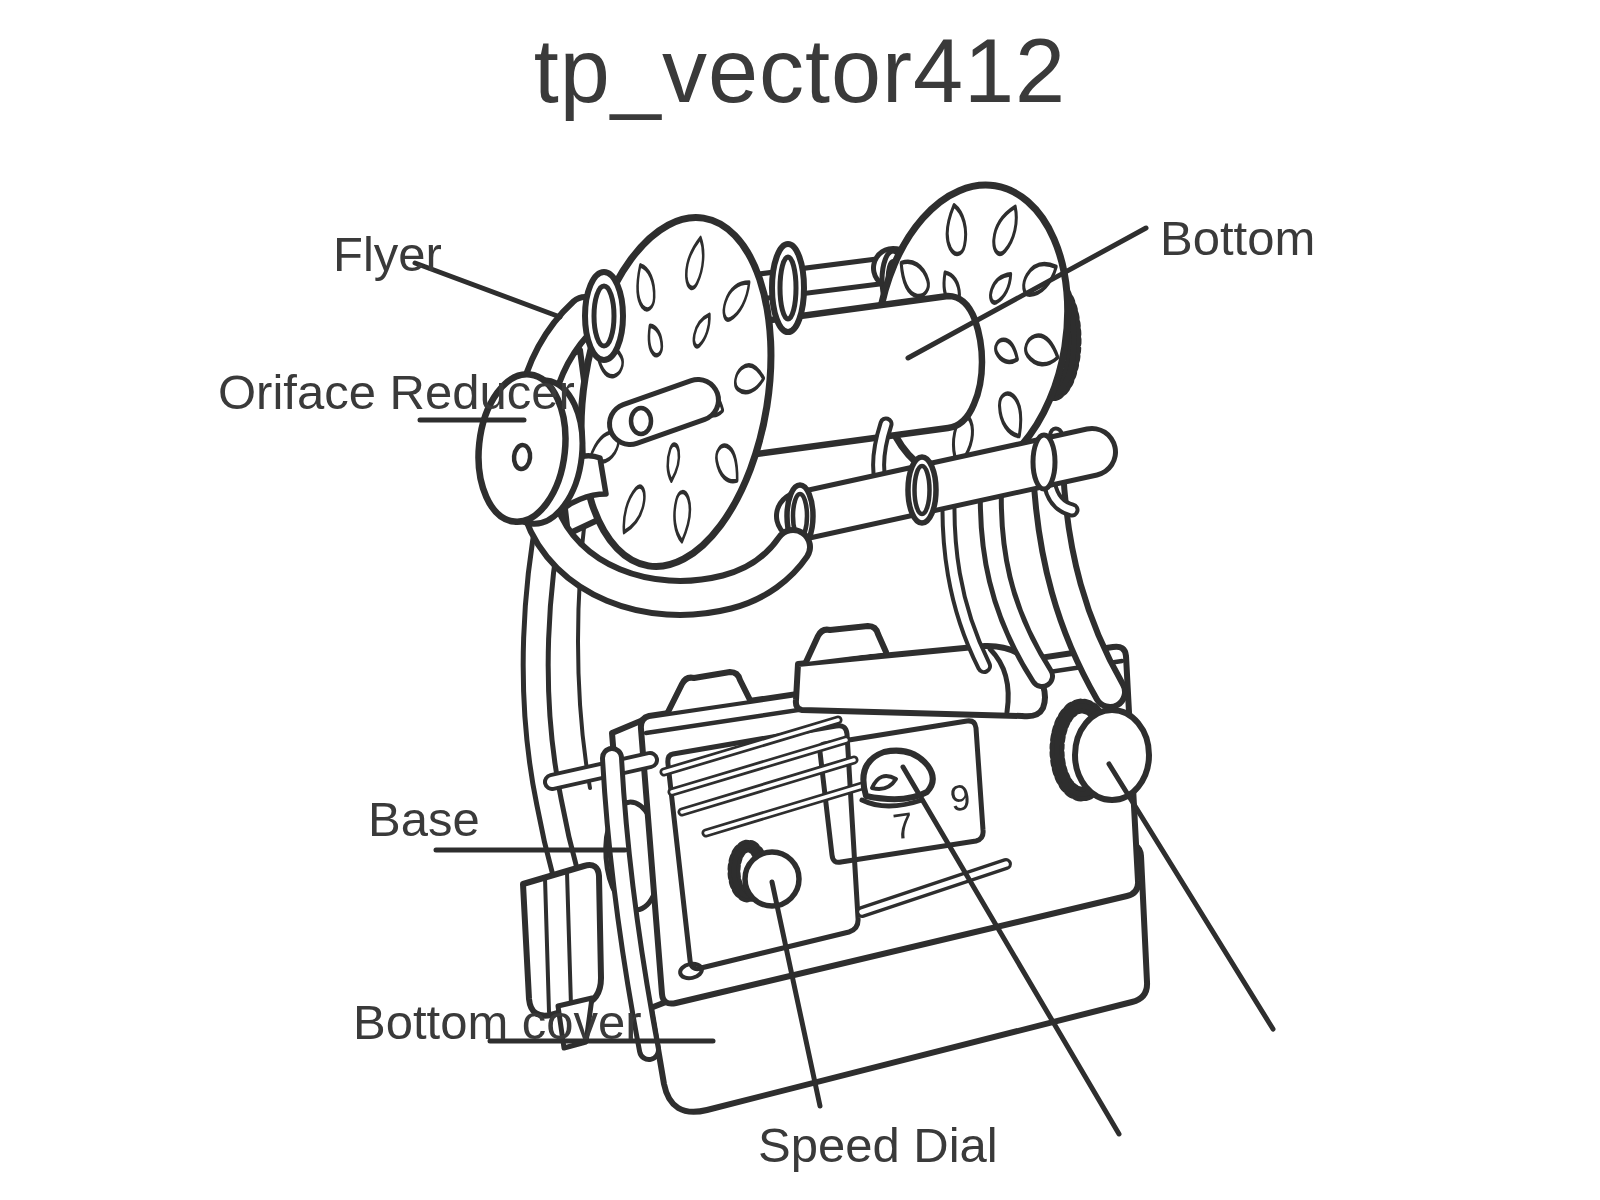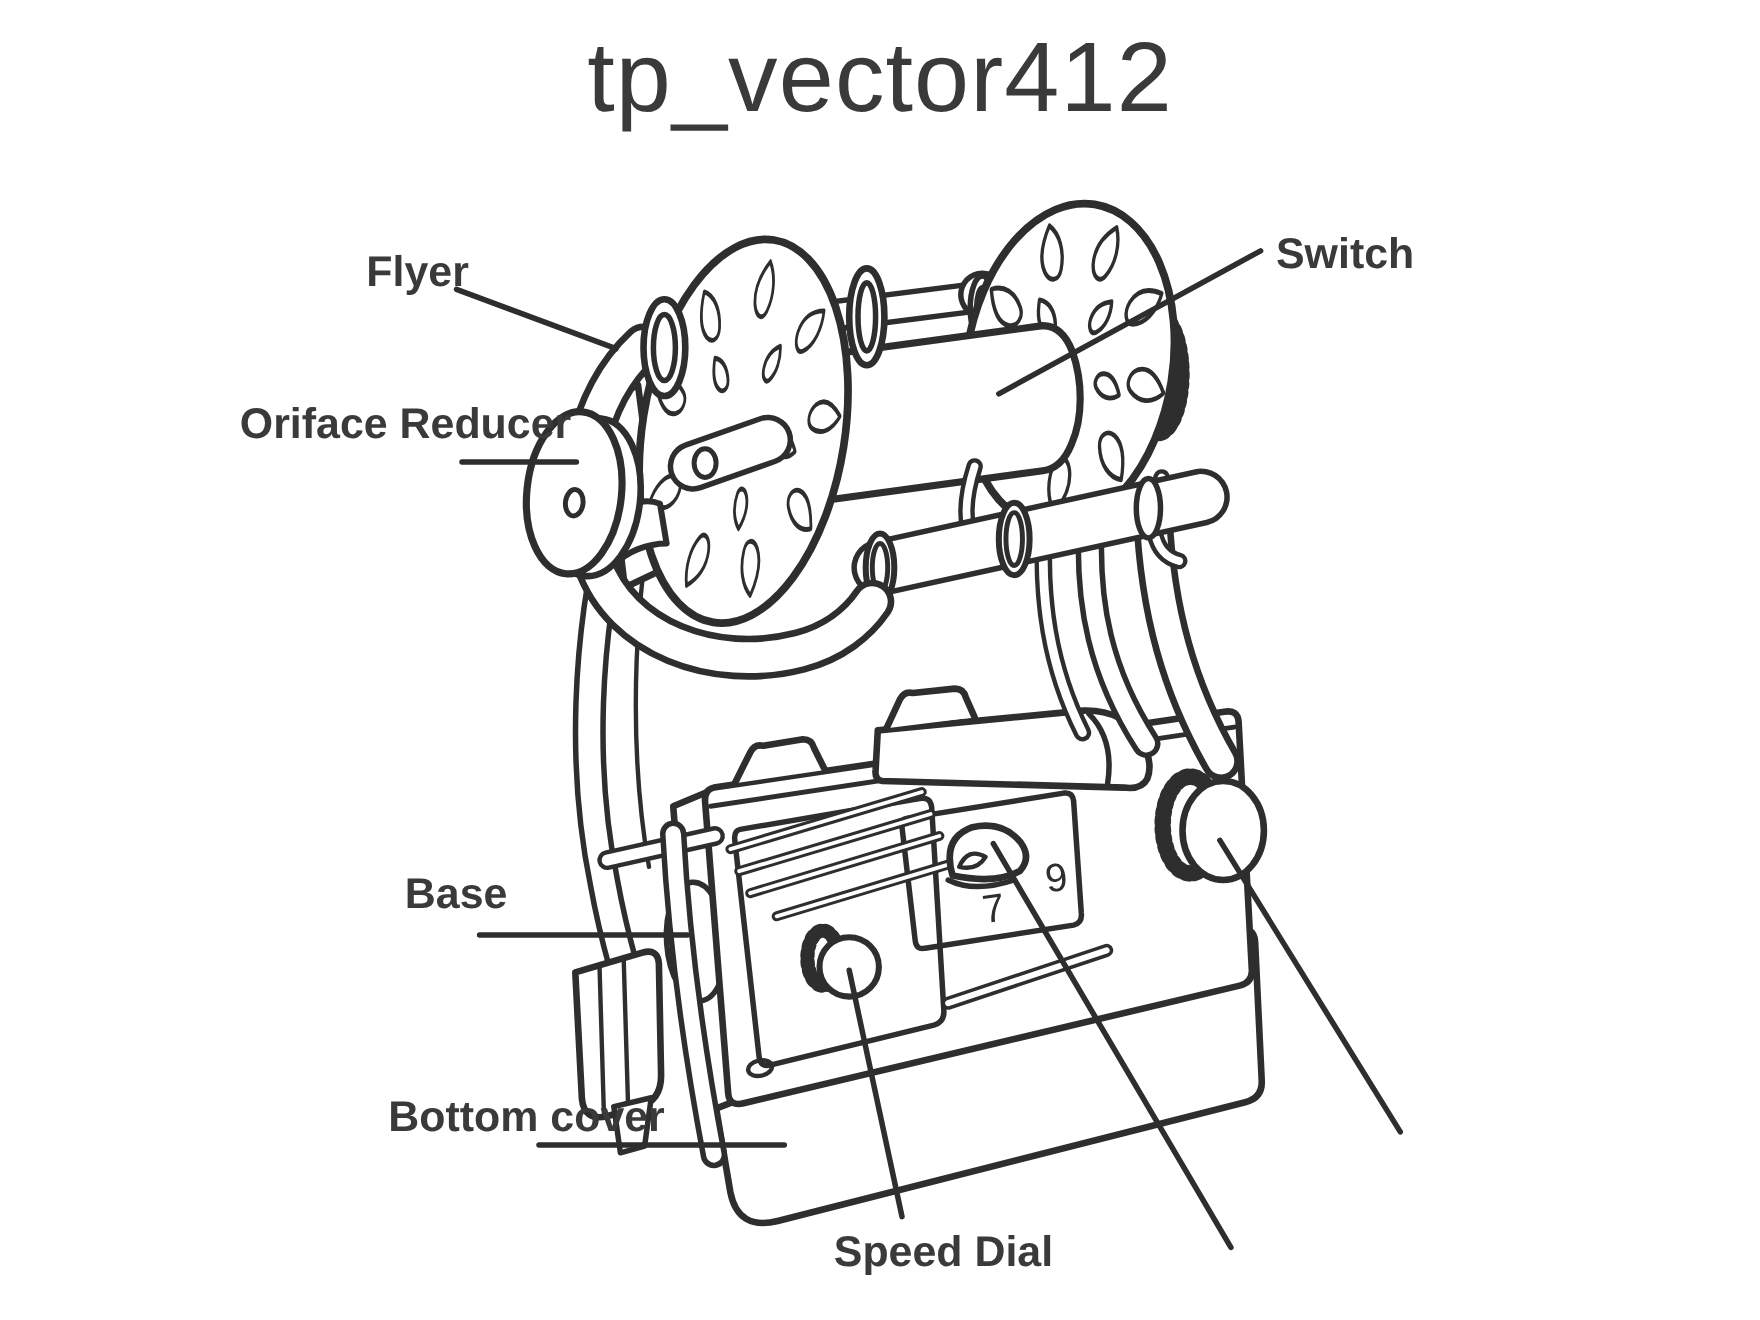--- a/index.html
+++ b/index.html
@@ -6,22 +6,22 @@
   html,body { margin:0; padding:0; background:#fff; }
   .stage {
     position:relative; width:1600px; height:1200px; background:var(--bg);
     font-family:"Liberation Sans", sans-serif; overflow:hidden;
   }
   .title {
     position:absolute; top:20px; left:0; width:100%; text-align:center;
     font-size:90px; font-weight:400; color:var(--text); letter-spacing:1px;
   }
   .lbl {
-    position:absolute; font-size:39px; color:var(--text); white-space:nowrap;
-    font-weight:700;
+    position:absolute; font-size:49px; color:var(--text); white-space:nowrap;
+    font-weight:400;
   }
   svg.art { position:absolute; left:0; top:0; }
   svg.art { stroke:var(--line); fill:none; stroke-linecap:round; stroke-linejoin:round; }
   svg .w  { fill:#fff; }
   svg .num { fill:var(--line); stroke:none; font-family:"Liberation Sans",sans-serif; font-size:36px; }
   svg .ribs { stroke-dasharray:3.5 4.5; fill:none; }
   svg .drops { fill:#fff; stroke:var(--line); stroke-width:4.5; }
   svg .leader { stroke-width:5; }
 </style>
 </head>
@@ -240,17 +240,17 @@
       <line x1="436" y1="850" x2="625" y2="850"></line>
       <line x1="490" y1="1041" x2="713" y2="1041"></line>
       <line x1="772" y1="882" x2="820" y2="1106"></line>
       <line x1="903" y1="767" x2="1119" y2="1134"></line>
       <line x1="1109" y1="764" x2="1273" y2="1029"></line>
     </g>
   </svg>
 
   <div class="lbl" style="left:333px;  top:226px;">Flyer</div>
   <div class="lbl" style="left:218px;  top:364px;text-align:right;">Oriface Reducer</div>
-  <div class="lbl" style="left:1160px; top:210px;">Switch</div>
+  <div class="lbl" style="left:1160px; top:210px;">Bottom</div>
   <div class="lbl" style="left:368px;  top:791px;text-align:center;">Base</div>
   <div class="lbl" style="left:353px;  top:994px;">Bottom cover</div>
   <div class="lbl" style="left:758px;  top:1117px;">Speed Dial</div>
 </div>
 
 </body></html>

